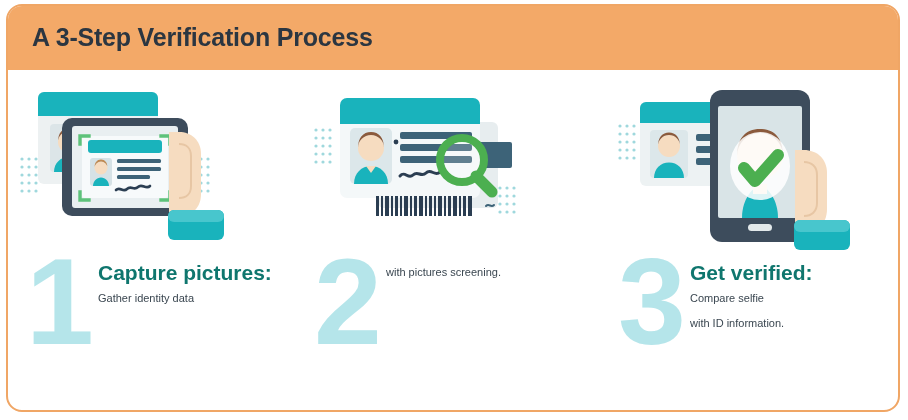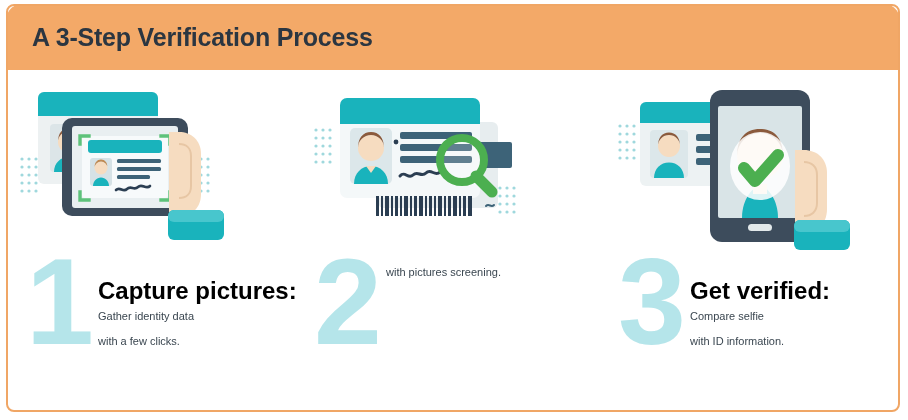--- a/index.html
+++ b/index.html
@@ -14,21 +14,21 @@
     overflow: hidden;
   }
   .infographic-card {
     position: absolute;
     left: 6px;
     top: 4px;
     width: 894px;
     height: 408px;
     box-sizing: border-box;
     border: 2px solid #F0A665;
-    border-radius: 8px;
+    border-radius: 16px;
     background: #ffffff;
     overflow: hidden;
   }
   .card-header {
     position: absolute;
     left: -2px;
     top: -2px;
     width: 894px;
     height: 66px;
     background: #F3A968;
@@ -80,26 +80,25 @@
     user-select: none;
   }
   .step-text {
     position: absolute;
     left: 82px;
     top: 188px;
     z-index: 2;
     width: 225px;
   }
   .step-heading {
-    font-size: 24px;
+    font-size: 21px;
     font-weight: bold;
-    color: #000000;
+    color: #0f766e;
     line-height: 26px;
     white-space: nowrap;
-    margin-top: 18px;
   }
   .step-desc {
     font-size: 11px;
     color: #3A4650;
     line-height: 25px;
   }
   .step-desc span { display: block; white-space: nowrap; }
 
   svg { display: block; }
 </style>
@@ -191,21 +190,20 @@
           <path d="M163 60c7 0 12 4 12 12v30c0 8-5 12-12 12" fill="none" stroke="#E7C6A4" stroke-width="2"></path>
           <rect x="152" y="126" width="56" height="30" rx="6" fill="#19B3BC"></rect>
           <rect x="152" y="126" width="56" height="12" rx="6" fill="#48C6CD"></rect>
         </svg>
       </div>
       <div class="big-number">1</div>
       <div class="step-text">
         <div class="step-heading">Capture pictures:</div>
         <div class="step-desc">
           <span>Gather identity data</span>
-          <span>with a few clicks.</span>
         </div>
       </div>
     </div>
 
     <div class="step step-2">
       <div class="illustration">
         <svg width="297" height="170" viewBox="0 0 297 170">
 
           <g fill="#9FD8DD">
             <circle cx="12" cy="46" r="1.6"></circle>

